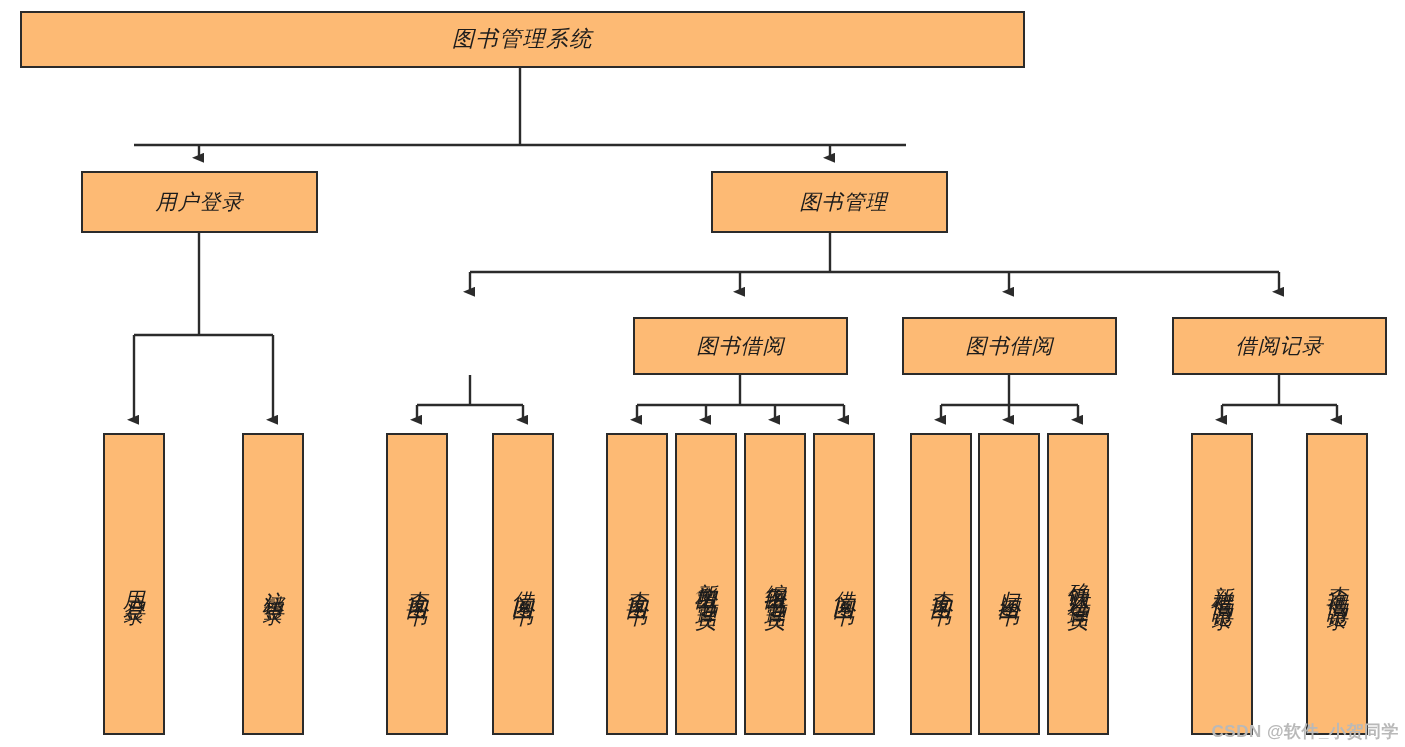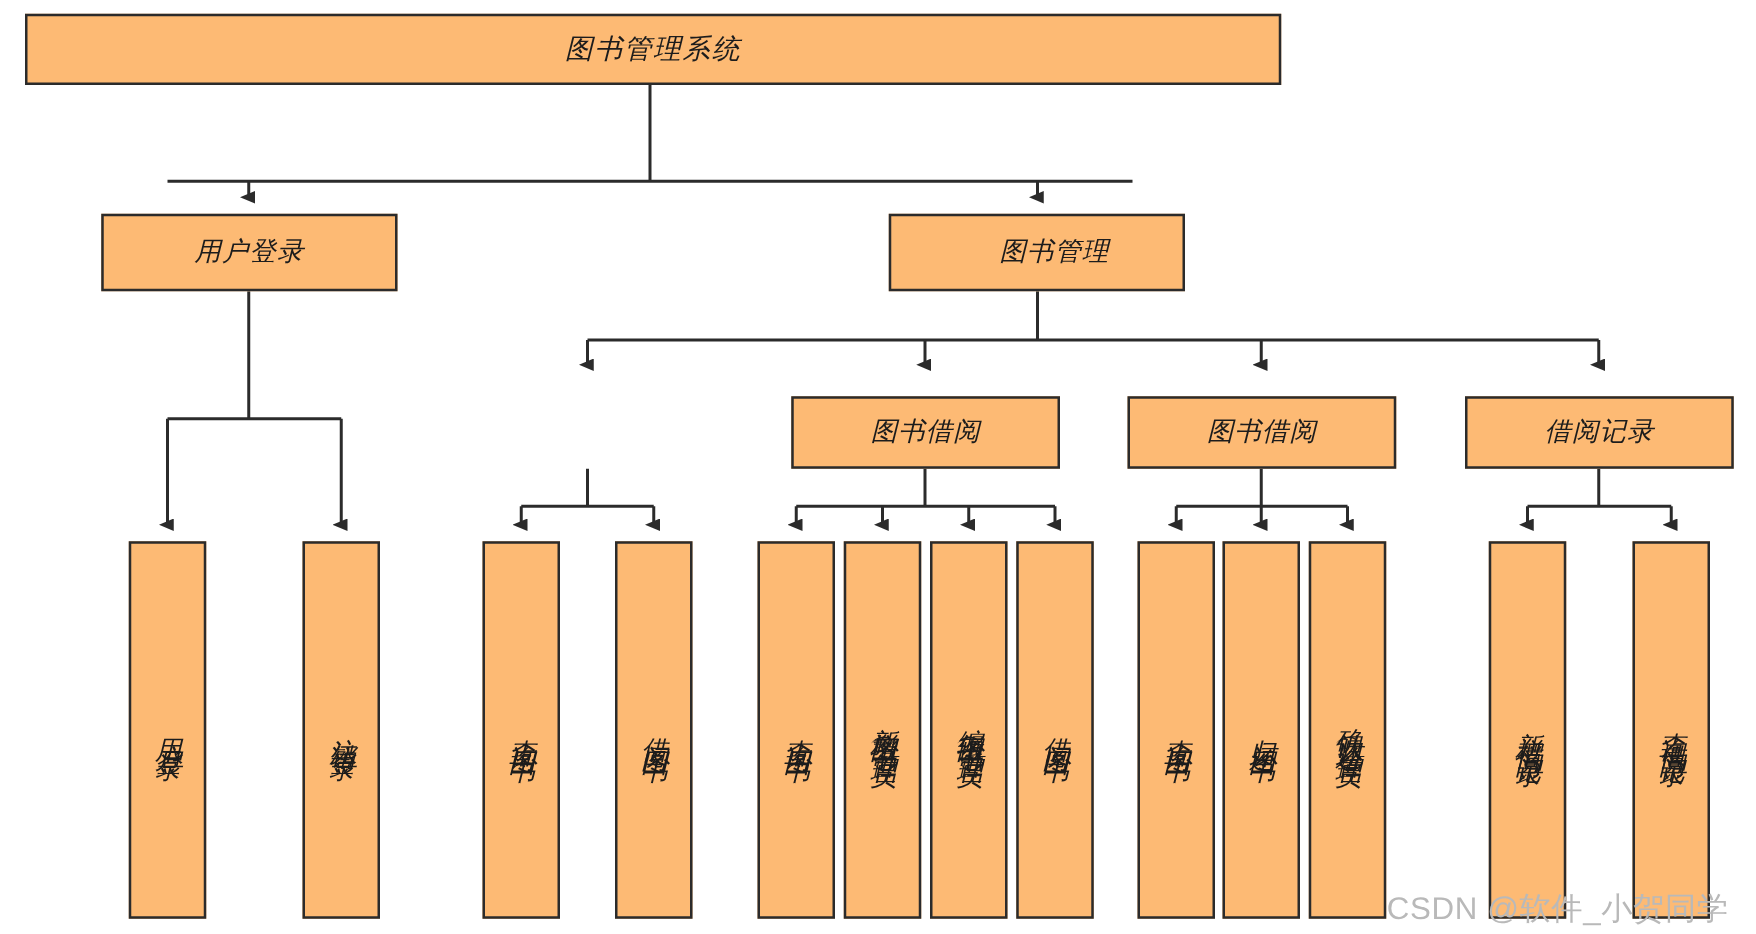--- a/index.html
+++ b/index.html
@@ -56,27 +56,28 @@
     letter-spacing:5px;
     white-space:nowrap;
     max-height:280px;
   }
   .v-node.tall .lbl{
     letter-spacing:4px;
     max-height:292px;
   }
   .watermark{
     position:absolute;
-    right:22px;
+    right:6px;
     bottom:4px;
-    font-size:25px;
+    font-size:17px;
     color:#b9b9b9;
     letter-spacing:0.5px;
     white-space:nowrap;
     user-select:none;
+    font-weight:bold;
   }
 </style>
 </head>
 <body>
 
 <div id="stage">
 
   <svg id="wires" viewBox="0 0 1405 747" xmlns="http://www.w3.org/2000/svg">
     <defs>
       <marker id="arrow" markerWidth="12" markerHeight="12" refX="5.2" refY="5" orient="auto" markerUnits="userSpaceOnUse">

